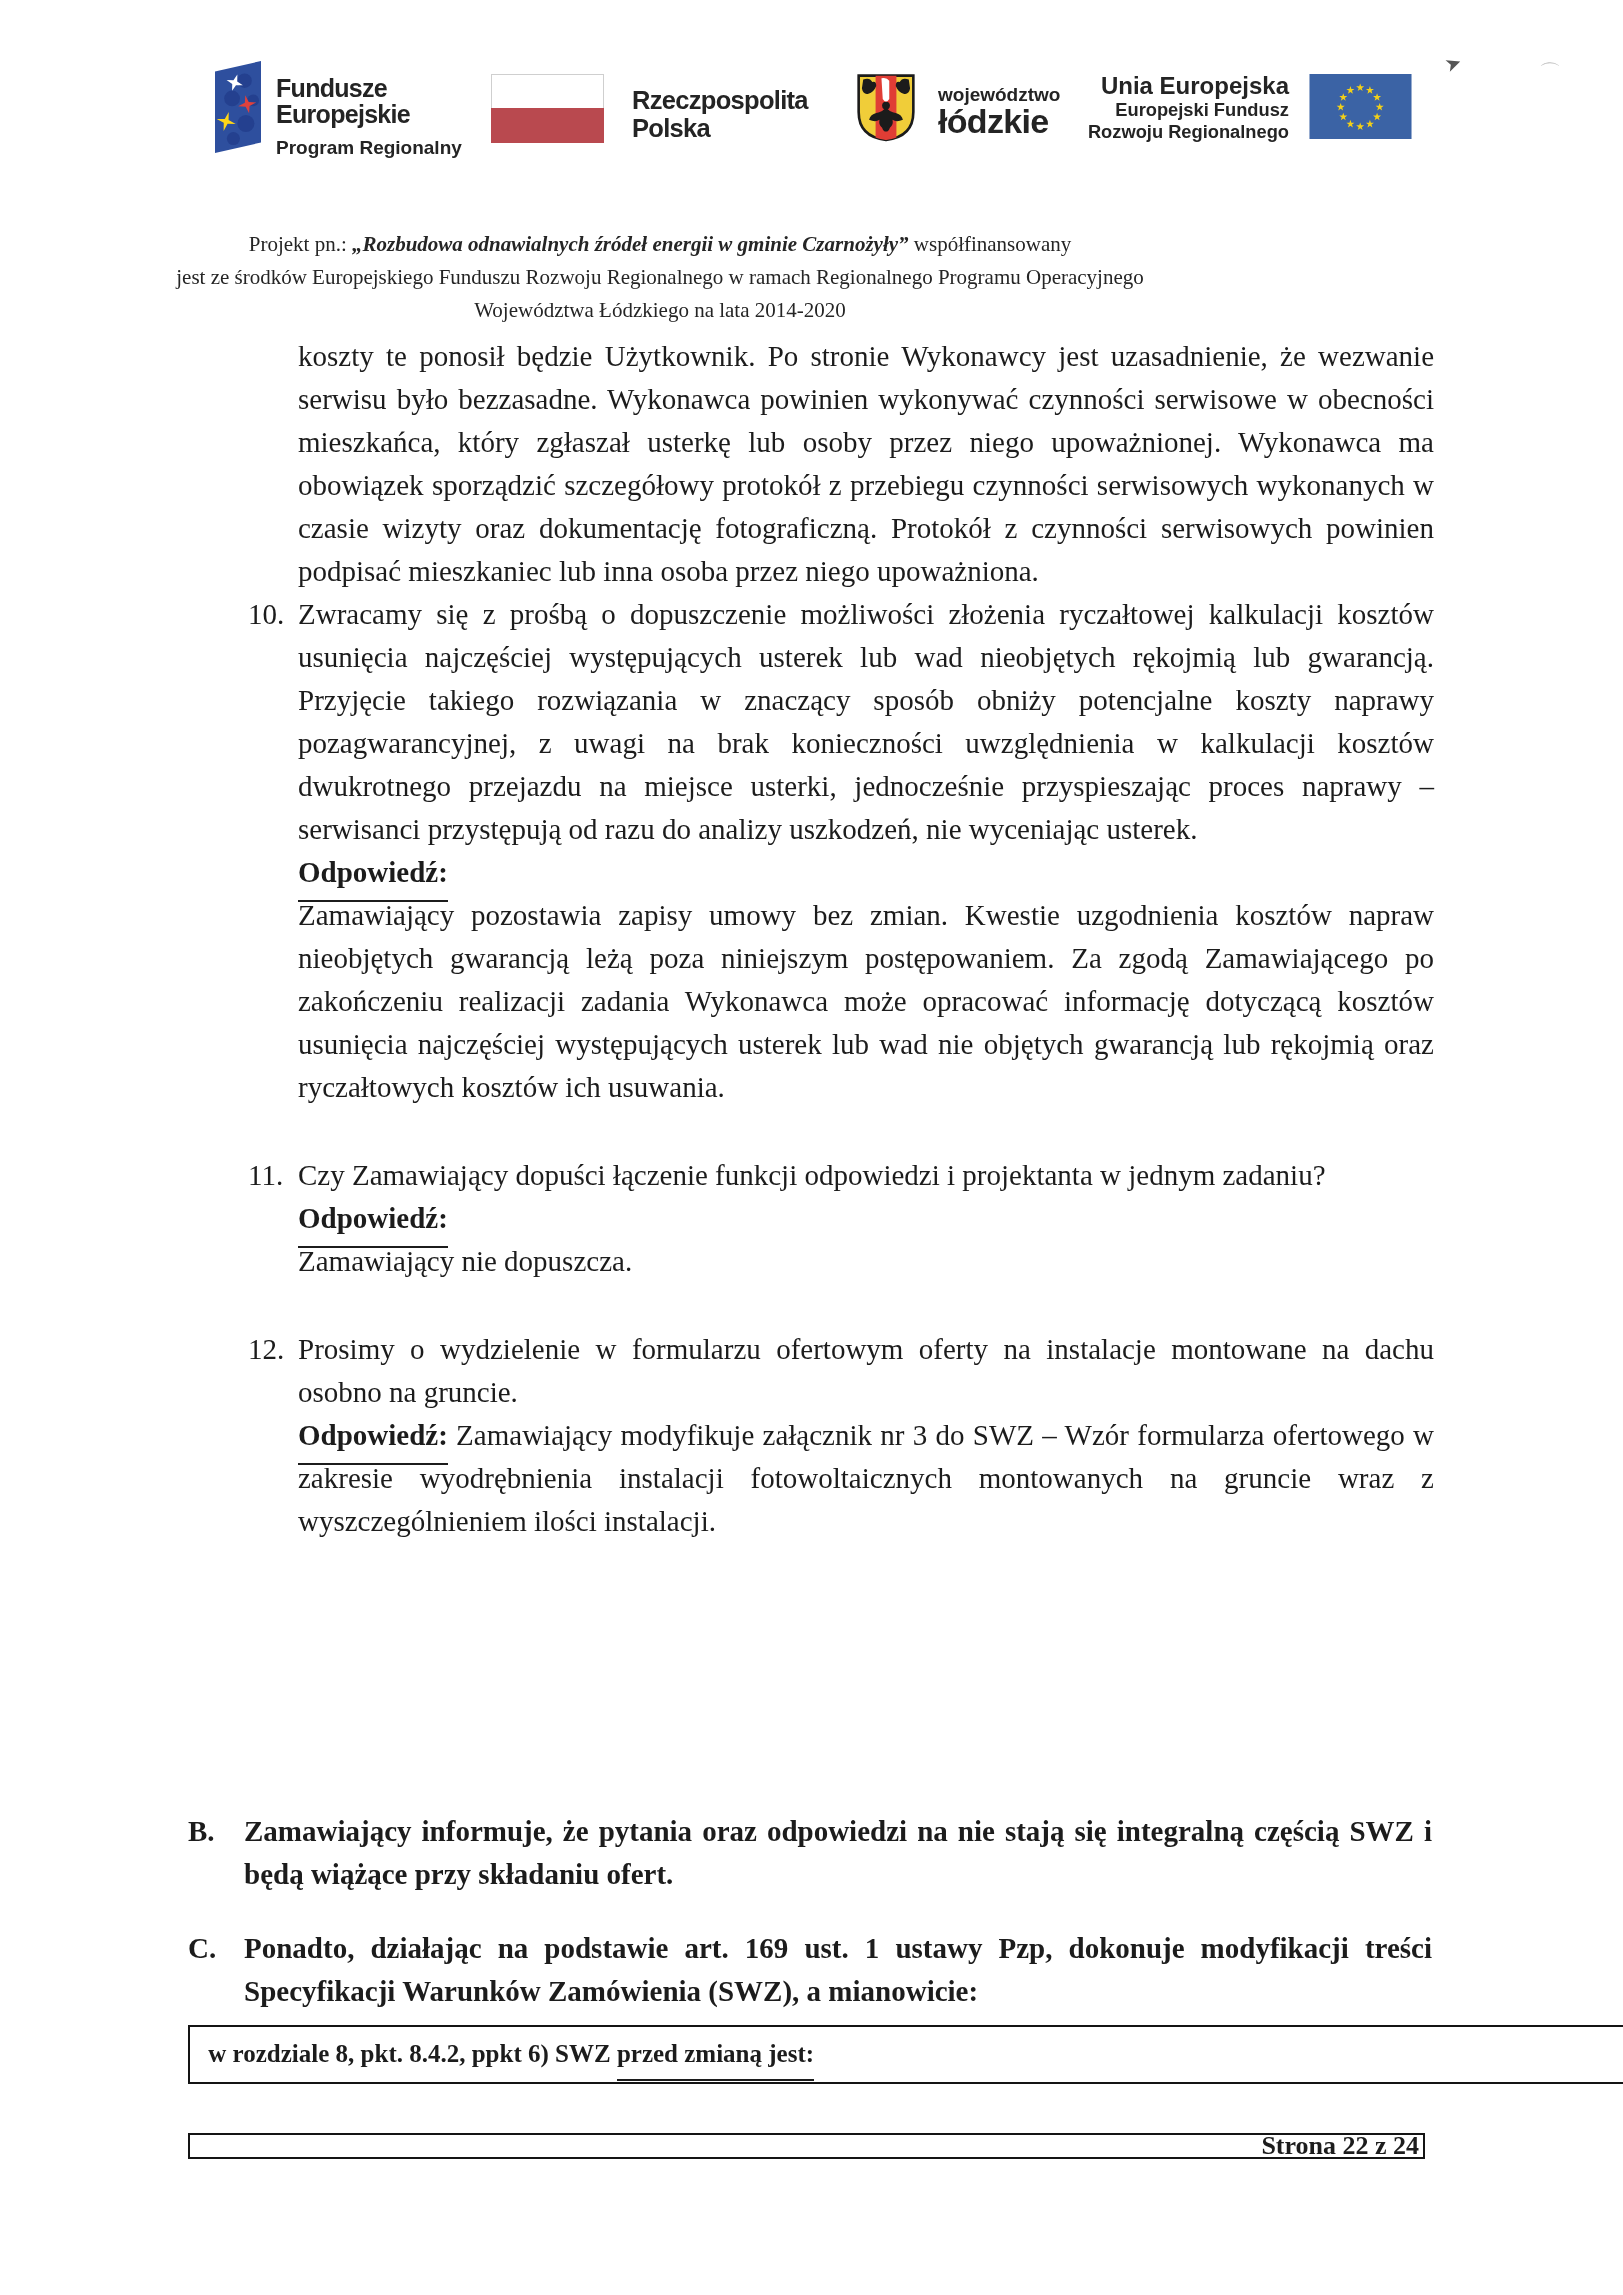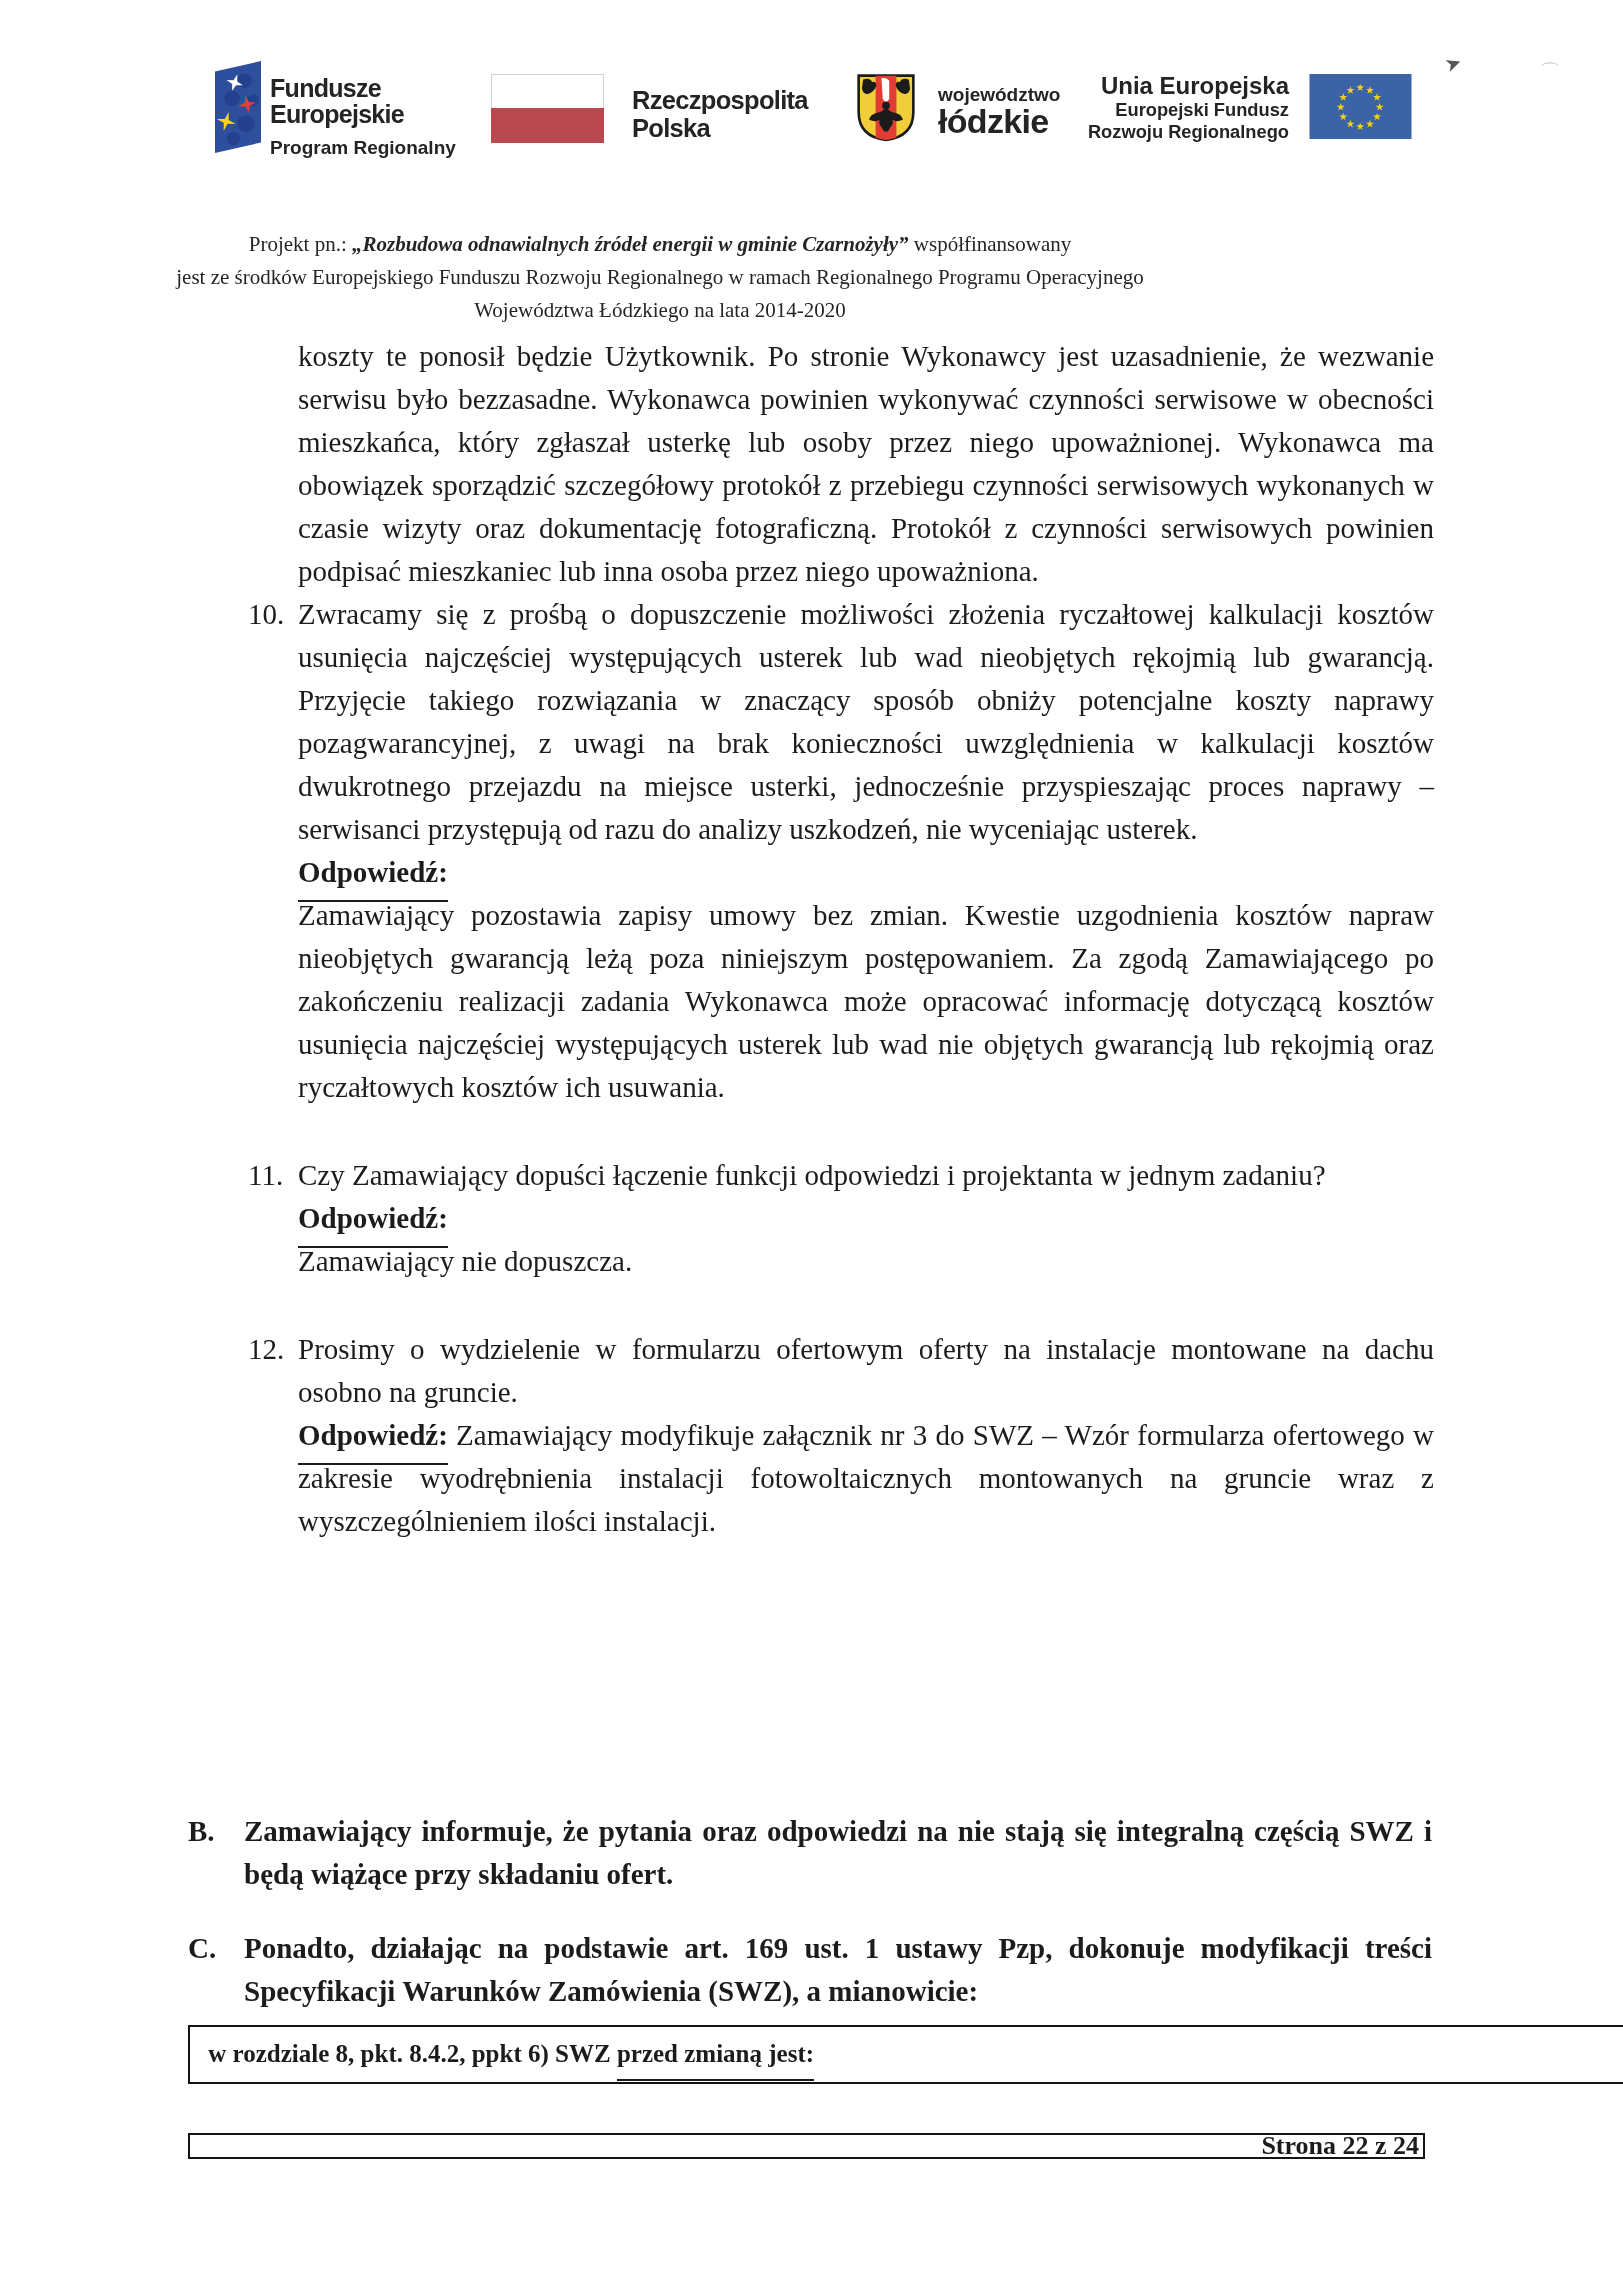--- a/index.html
+++ b/index.html
@@ -10,21 +10,21 @@
   .artifact{position:absolute;color:#8a8a8a;font-family:"DejaVu Sans",sans-serif;}
   .artifact-1{left:1445px;top:52px;font-size:19.6px;transform:rotate(-20deg);color:#555;}
   .artifact-2{left:1539px;top:58px;font-size:22px;color:#c2c2c2;}
 
   
   .logo-band{position:absolute;left:0;top:0;width:1623px;height:216px;}
   .logo{position:absolute;display:flex;align-items:flex-start;}
   .sans{font-family:"Liberation Sans",sans-serif;}
 
   .logo-fe{left:215px;top:61px;}
-  .fe-text{margin-left:9px;margin-top:14.4px;}
+  .fe-text{margin-left:15px;margin-top:14.4px;}
   .fe-main{font-size:25px;line-height:26px;font-weight:bold;letter-spacing:-0.7px;color:#242424;}
   .fe-sub{font-size:19px;line-height:19.6px;font-weight:bold;margin-top:10.5px;color:#242424;}
 
   .logo-pl{left:491px;top:74px;}
   .pl-flag{width:113px;height:69px;box-sizing:border-box;}
   .pl-white{height:34px;box-sizing:border-box;border:1.3px solid #cfcfcf;border-bottom:none;background:#fff;}
   .pl-red{height:35px;background:#b9494f;}
   .pl-text{margin-left:28px;margin-top:11.8px;font-size:25.5px;line-height:28px;font-weight:bold;letter-spacing:-0.7px;color:#242424;}
 
   .logo-lodz{left:855px;top:73px;}

